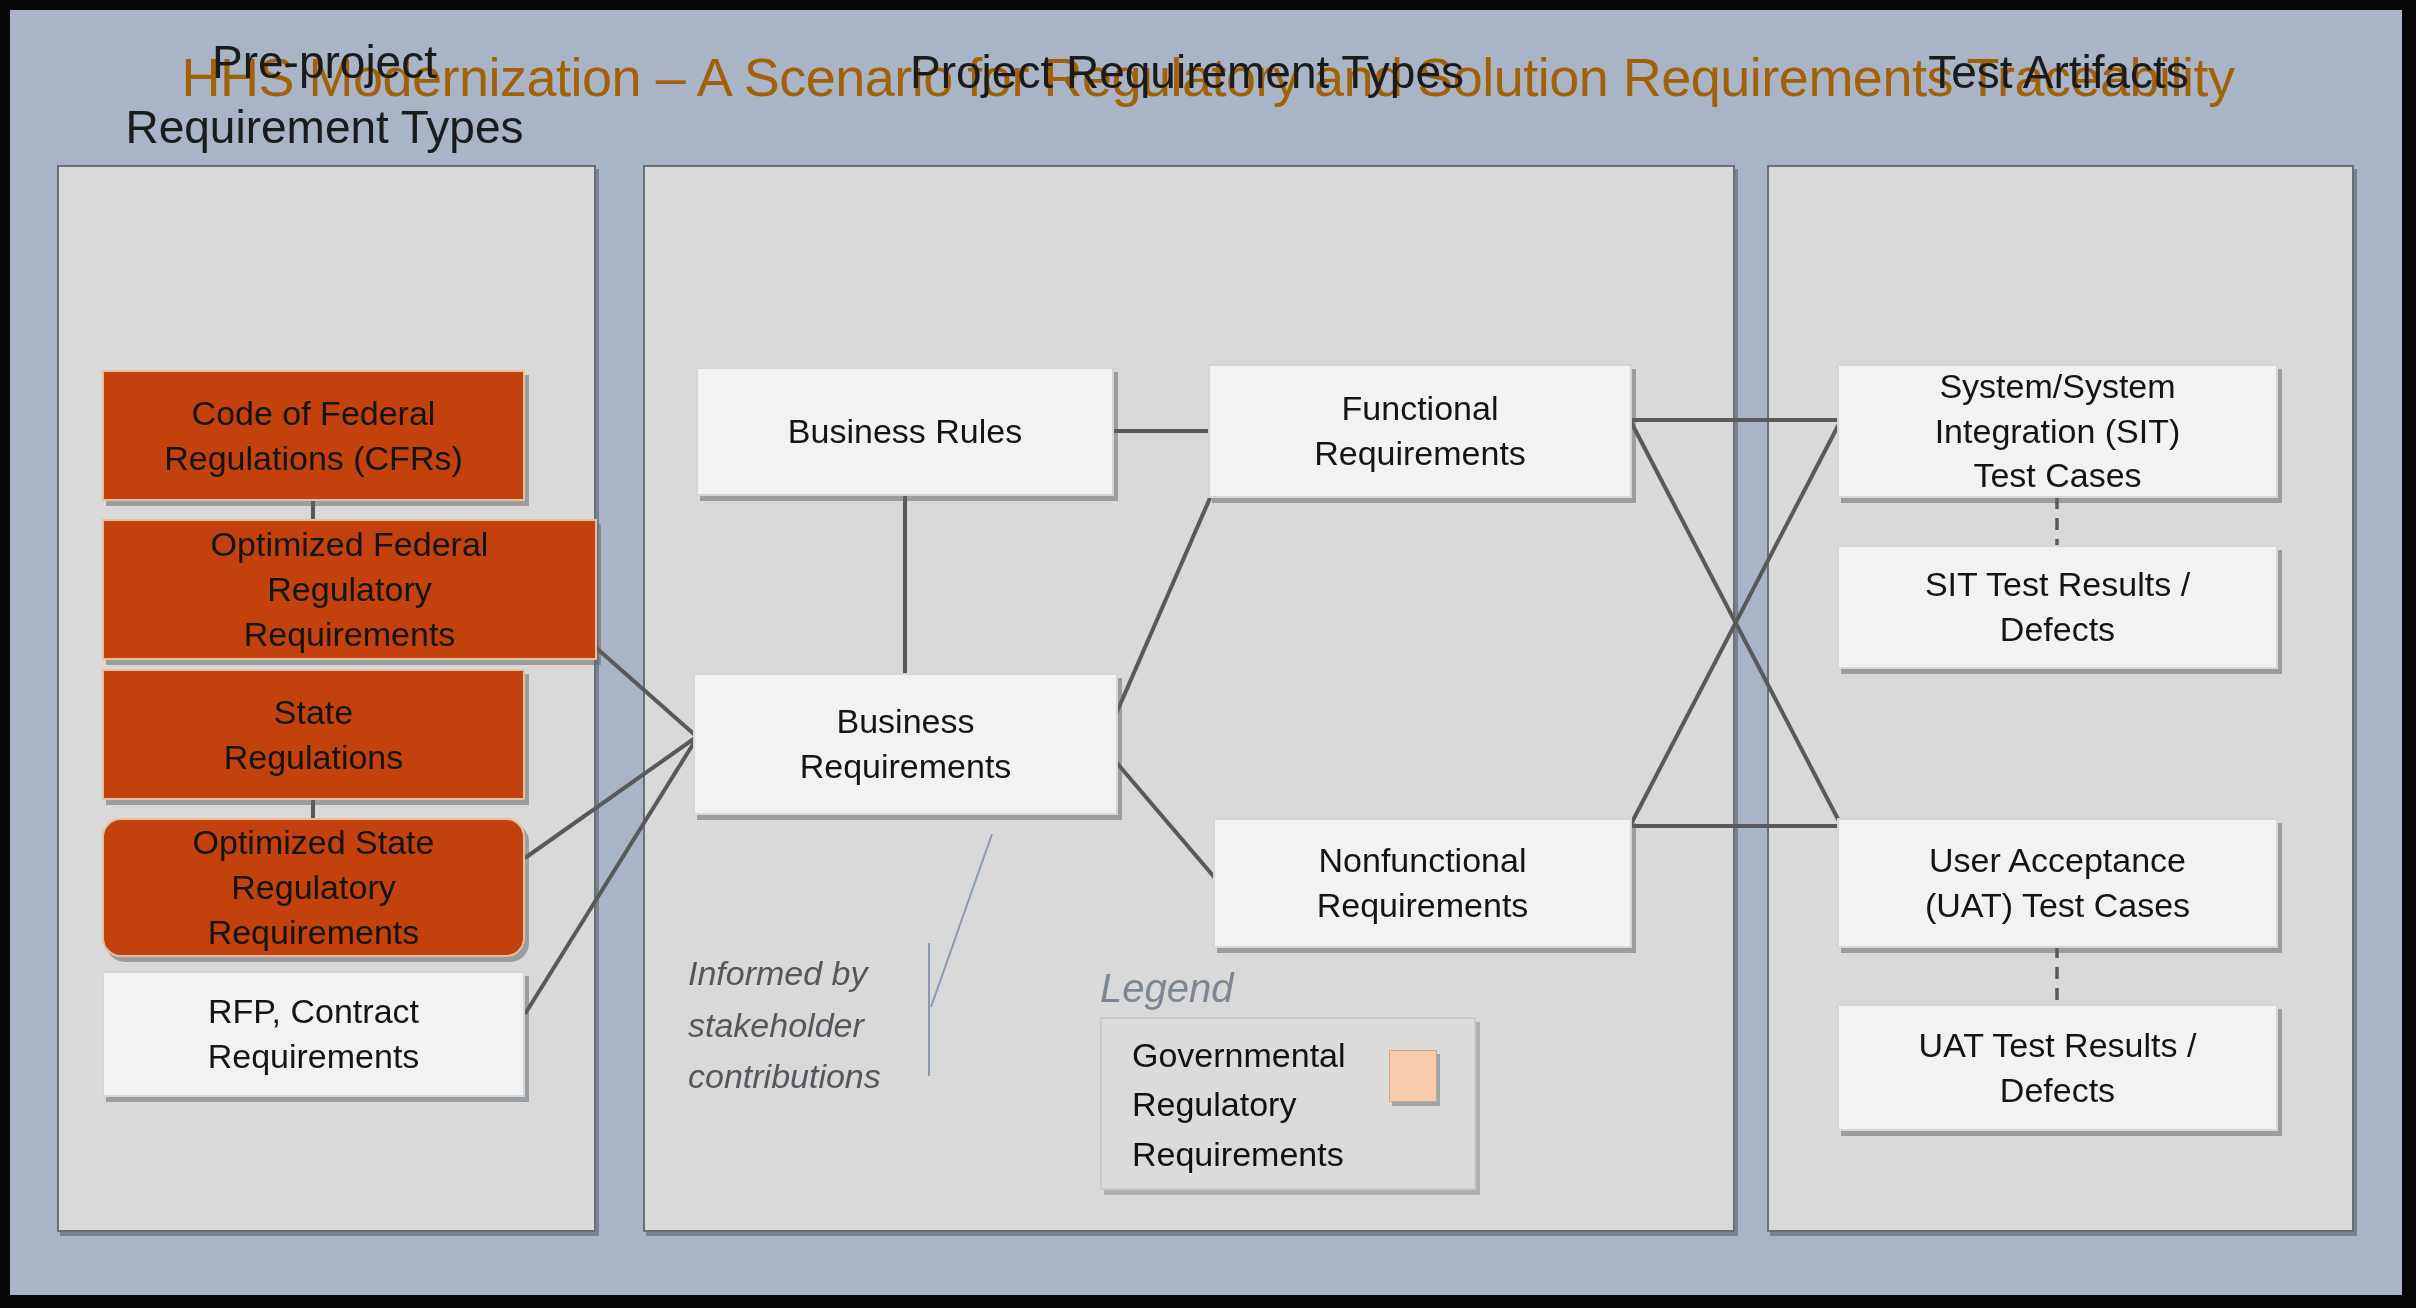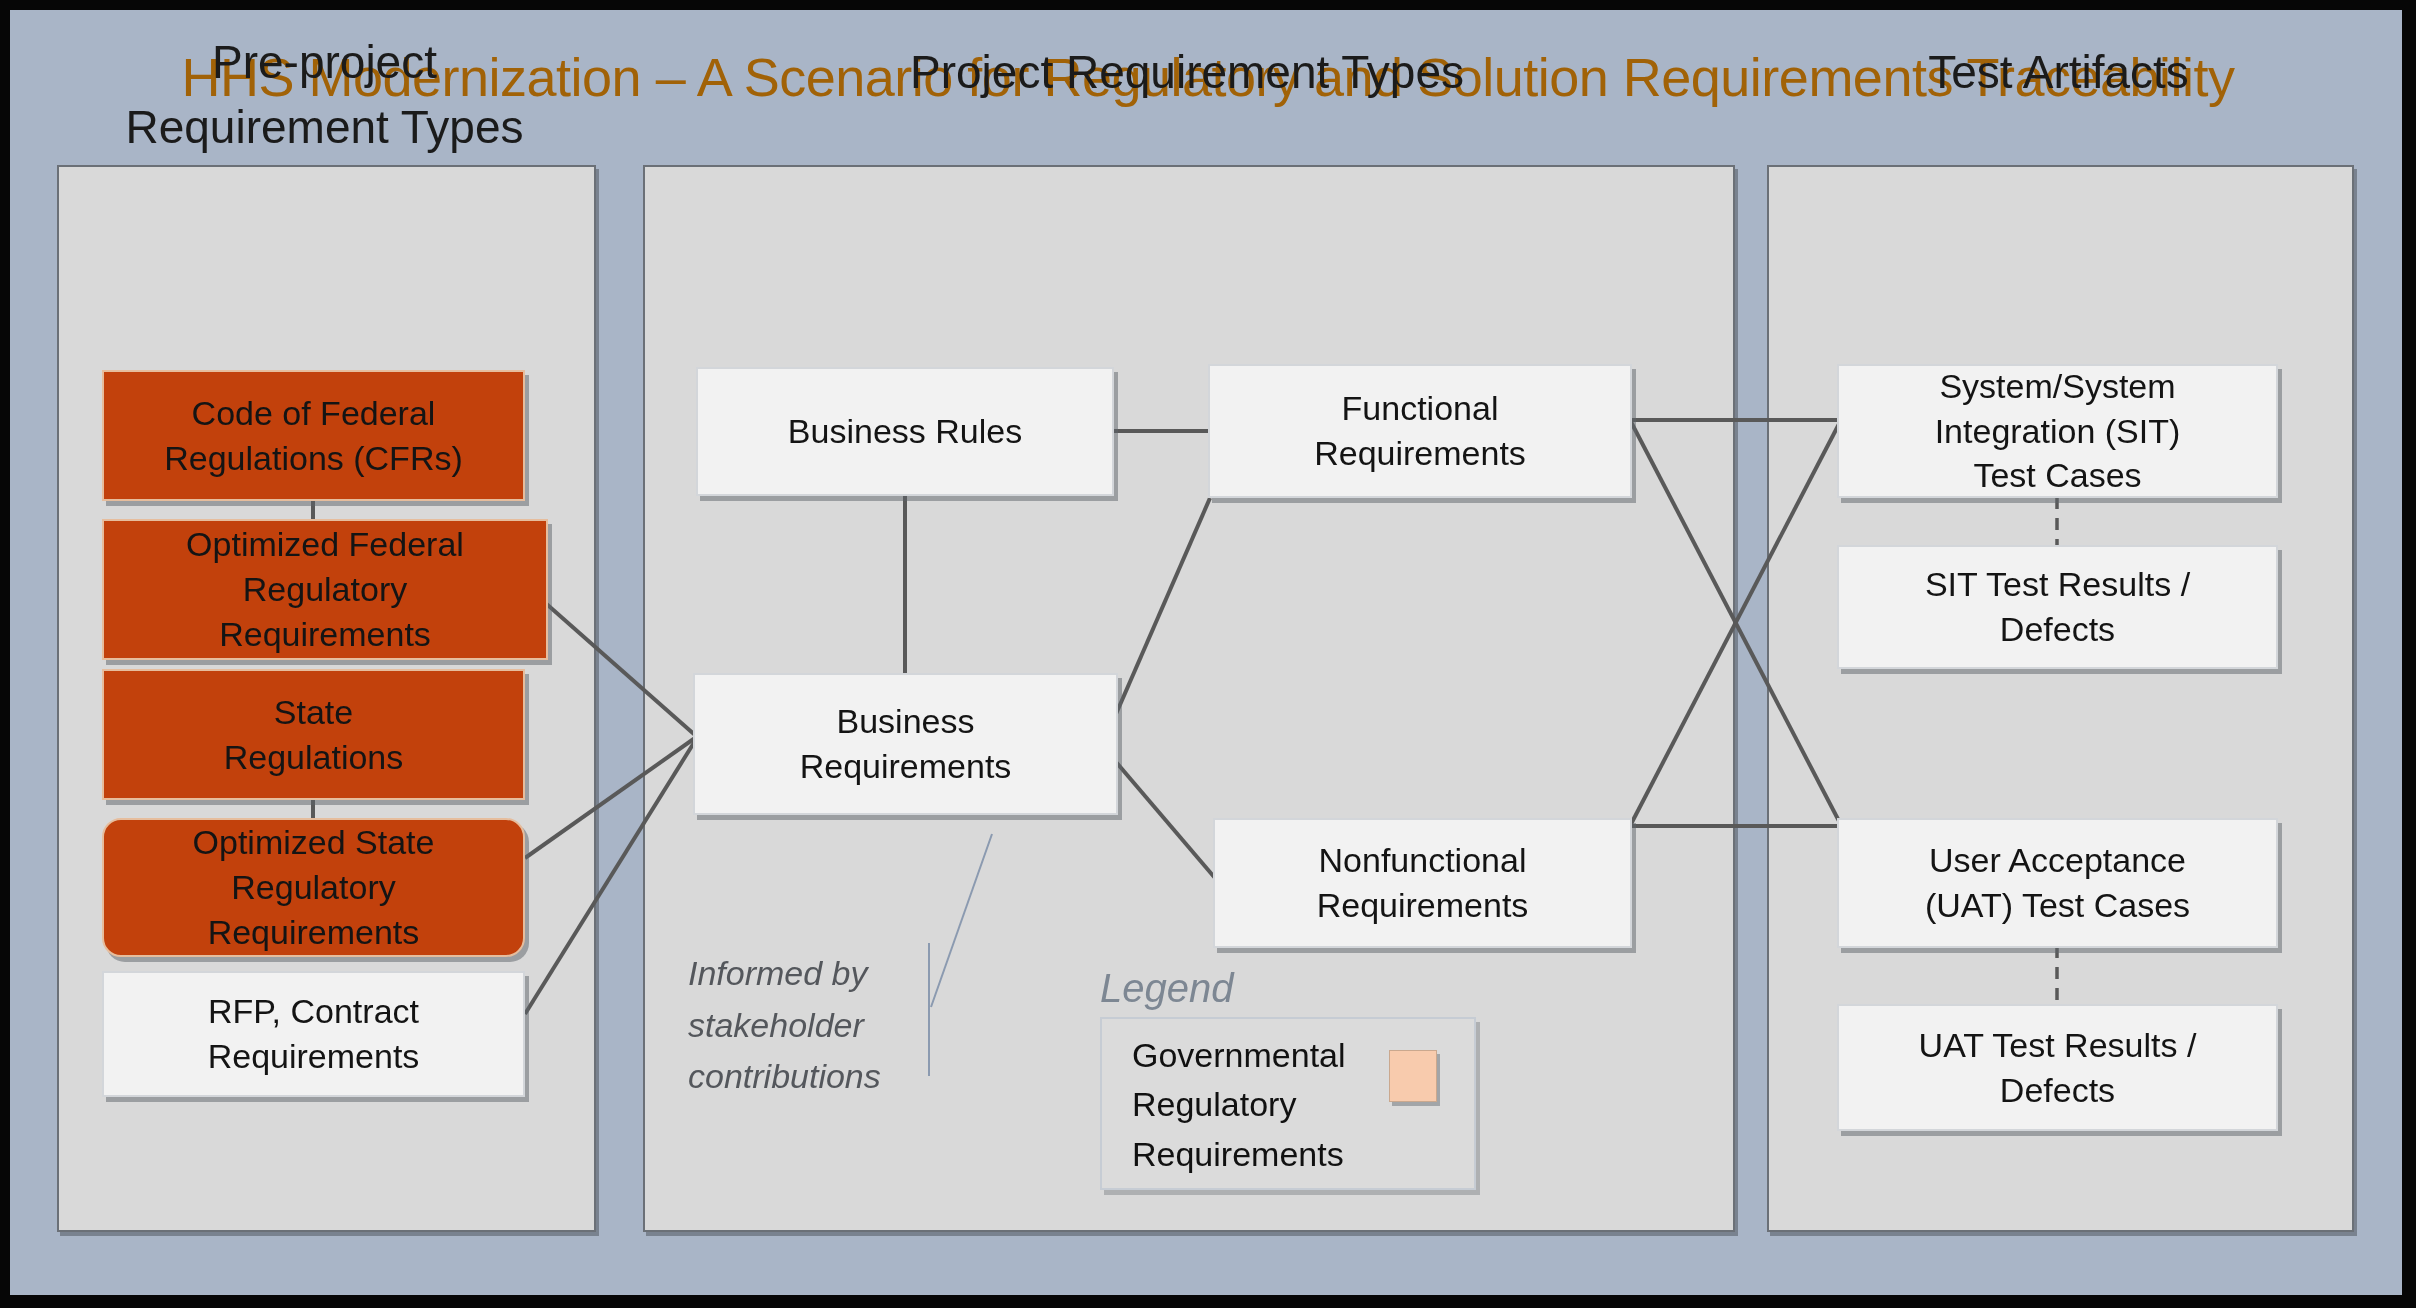--- a/index.html
+++ b/index.html
@@ -18,21 +18,21 @@
   #title-pre{top:30px;}
   #title-project{top:40px;}
   #title-test{top:40px;}
   svg#connectors{position:absolute;left:0;top:0;width:2416px;height:1308px;z-index:2;pointer-events:none;}
   .node{position:absolute;display:flex;align-items:center;justify-content:center;
         text-align:center;font-size:34px;line-height:1.32;color:#141414;
         white-space:pre-line;background:#f2f2f2;border:2px solid #d3d6da;
         box-shadow:4px 5px 0 rgba(94,99,106,.5);z-index:3;box-sizing:border-box;}
   .node.gov{background:#c2410c;border-color:#e6bd9d;}
   #box-cfr{left:102px;top:370px;width:423px;height:131px;}
-  #box-optfed{left:102px;top:519px;width:446px;height:141px;}
+  #box-optfed{left:102px;top:519px;width:495px;height:141px;}
   #box-state{left:102px;top:669px;width:423px;height:131px;}
   #box-optstate{left:102px;top:818px;width:423px;height:139px;border-radius:19px;}
   #box-rfp{left:102px;top:971px;width:423px;height:126px;}
   #box-brules{left:696px;top:367px;width:418px;height:129px;}
   #box-func{left:1208px;top:364px;width:424px;height:134px;}
   #box-breq{left:693px;top:673px;width:425px;height:142px;}
   #box-nonfunc{left:1213px;top:818px;width:419px;height:130px;}
   #box-sit{left:1837px;top:364px;width:441px;height:134px;}
   #box-sitres{left:1837px;top:545px;width:441px;height:124px;}
   #box-uat{left:1837px;top:818px;width:441px;height:130px;}

